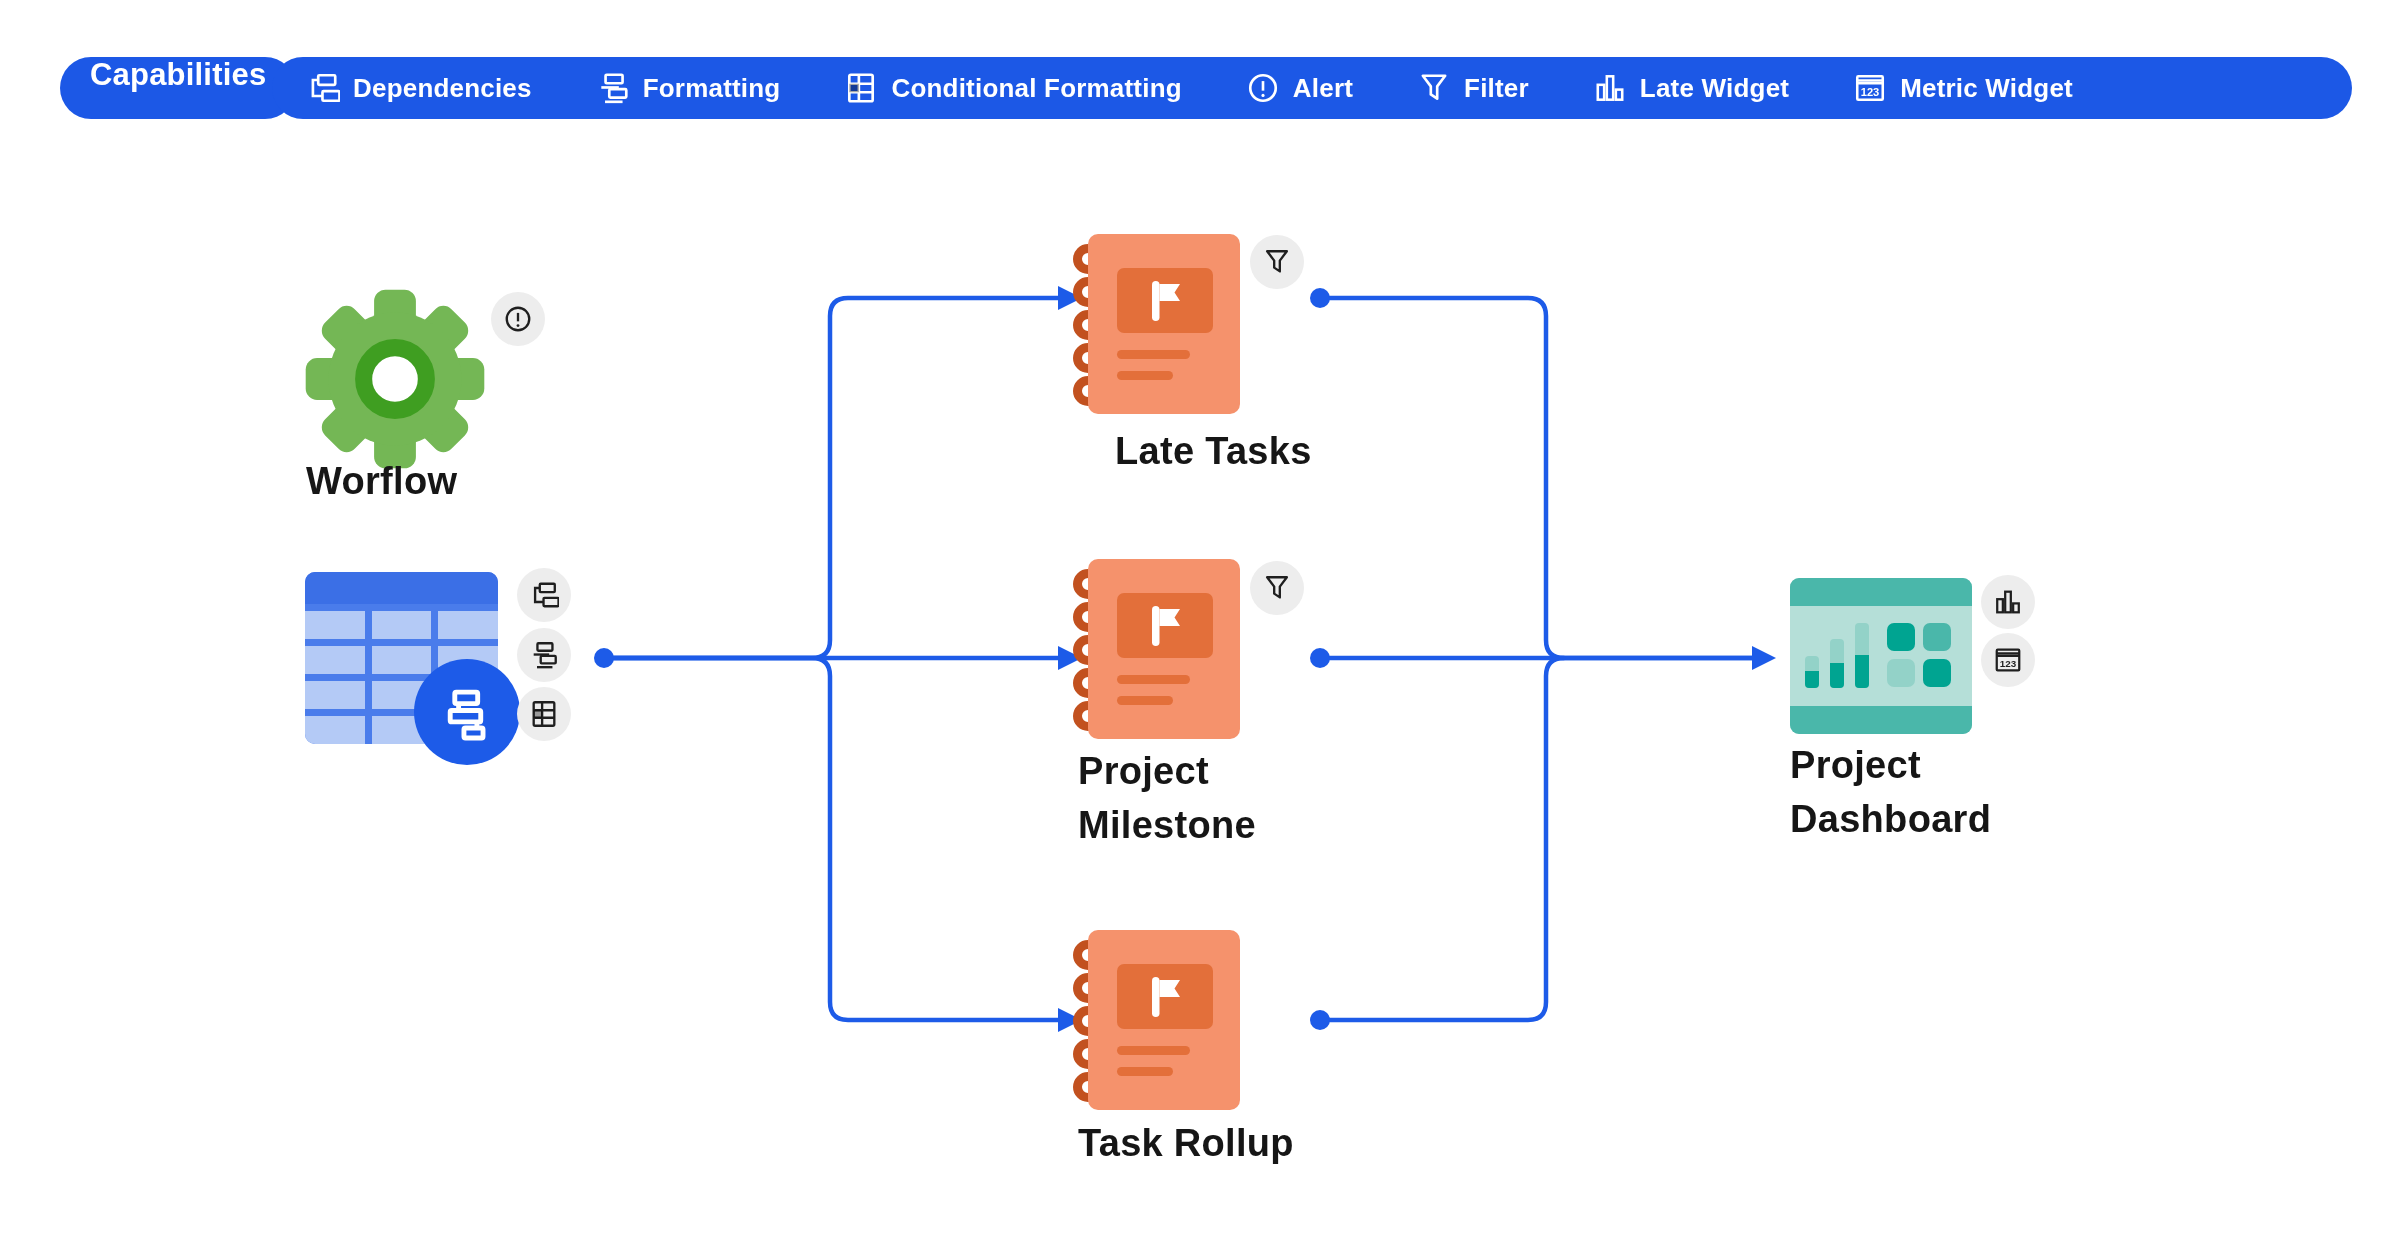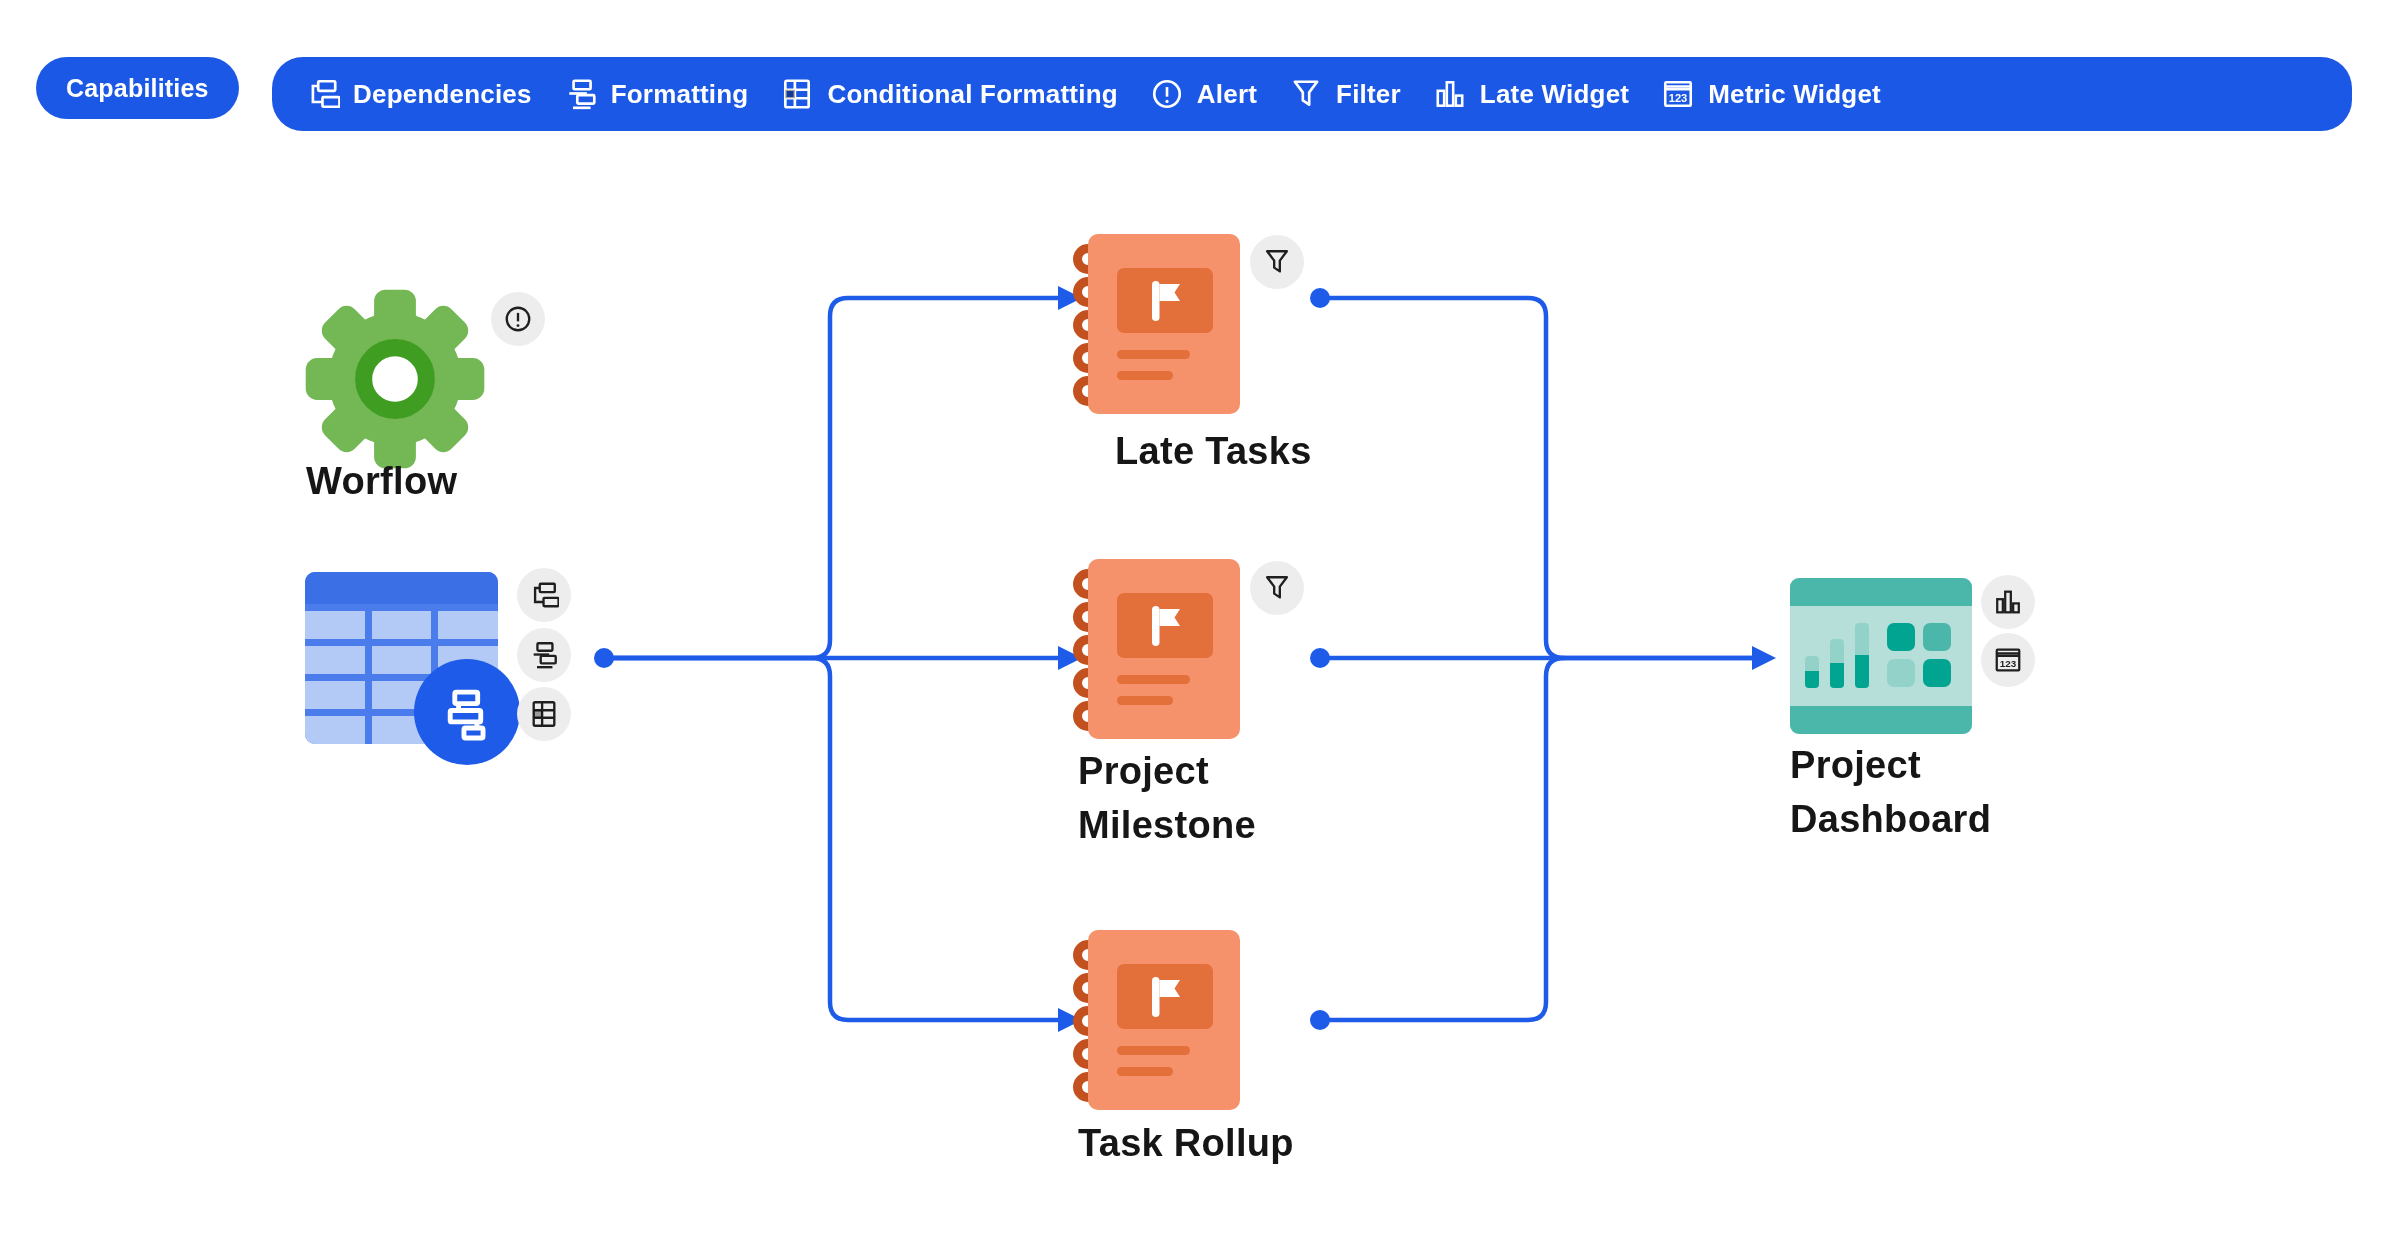--- a/index.html
+++ b/index.html
@@ -7,25 +7,25 @@
     --green:#74b755; --green-dark:#3f9e21;
     --orange:#f5926c; --orange-dark:#c2511f; --orange-mid:#e36f3a;
     --teal-band:#4ab7aa; --teal-bg:#b5dfd8; --teal-dark:#00a491; --teal-light:#93d2c8;
     --table-bg:#4a7ceb; --table-header:#3b6fe6; --table-cell:#b4caf6;
     --badge-bg:#ededed; --ink:#161616;
   }
   html,body{margin:0;padding:0;background:#fff;}
   .stage{position:relative;width:2400px;height:1250px;background:#fff;overflow:hidden;
          font-family:"Liberation Sans",sans-serif;}
   
-  .pill{position:absolute;left:36px;top:57px;height:62px;border-radius:31px;
-        background:var(--blue);color:#fff;font-weight:bold;font-size:25px;
-        display:flex;align-items:center;padding:0 30px;letter-spacing:.2px;}
-  .capbar{position:absolute;left:272px;top:57px;width:2080px;height:74px;border-radius:31px;
-        background:var(--blue);display:flex;align-items:center;gap:32px;padding-left:34px;
+  .pill{position:absolute;left:60px;top:57px;height:62px;border-radius:31px;
+        background:var(--blue);color:#fff;font-weight:bold;font-size:31px;
+        display:flex;align-items:flex-start;padding:0 30px;letter-spacing:.2px;}
+  .capbar{position:absolute;left:272px;top:57px;width:2080px;height:62px;border-radius:31px;
+        background:var(--blue);display:flex;align-items:center;gap:64px;padding-left:34px;
         box-sizing:border-box;}
   .cap-item{display:flex;align-items:center;gap:13px;color:#fff;}
   .cap-icon{width:34px;height:34px;color:#fff;display:block;}
   .cap-label{font-weight:bold;font-size:26px;letter-spacing:.2px;white-space:nowrap;}
   
   .connectors{position:absolute;left:0;top:0;}
   .badge{position:absolute;width:54px;height:54px;border-radius:50%;background:var(--badge-bg);
          display:flex;align-items:center;justify-content:center;}
   .badge svg{width:30px;height:30px;color:#1f1f1f;display:block;}
   .node-label{position:absolute;color:var(--ink);font-weight:bold;font-size:38px;

